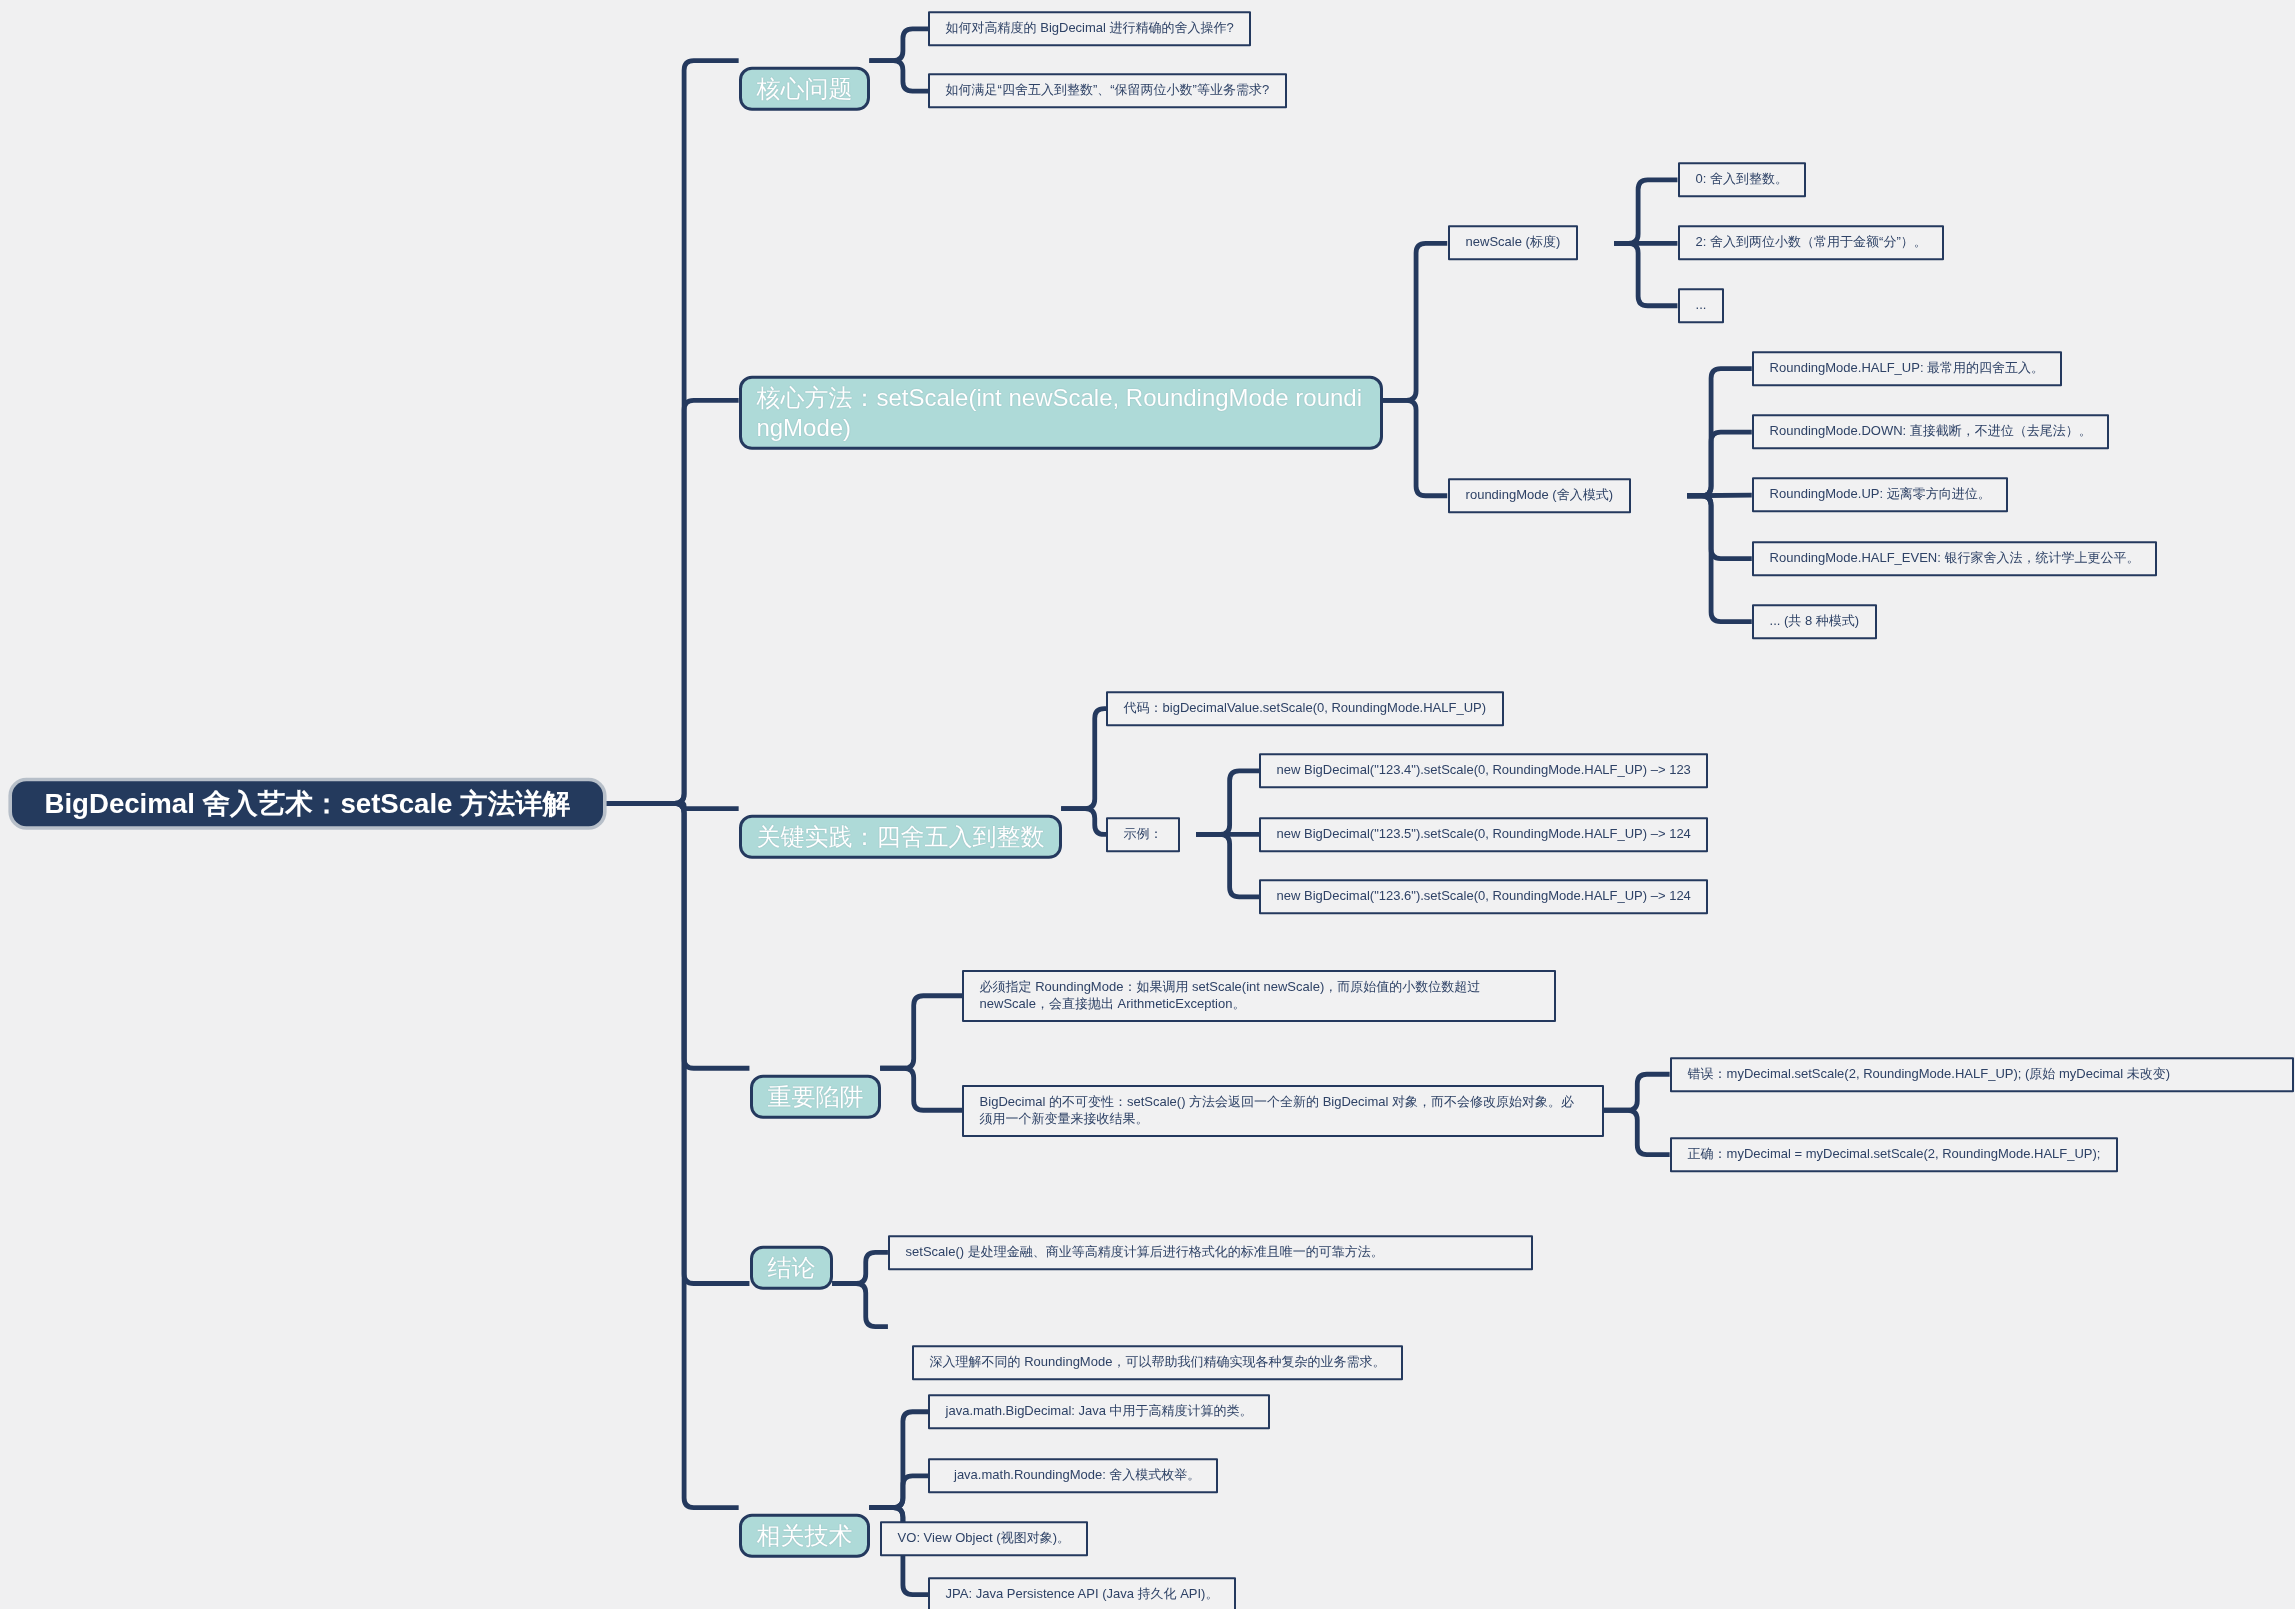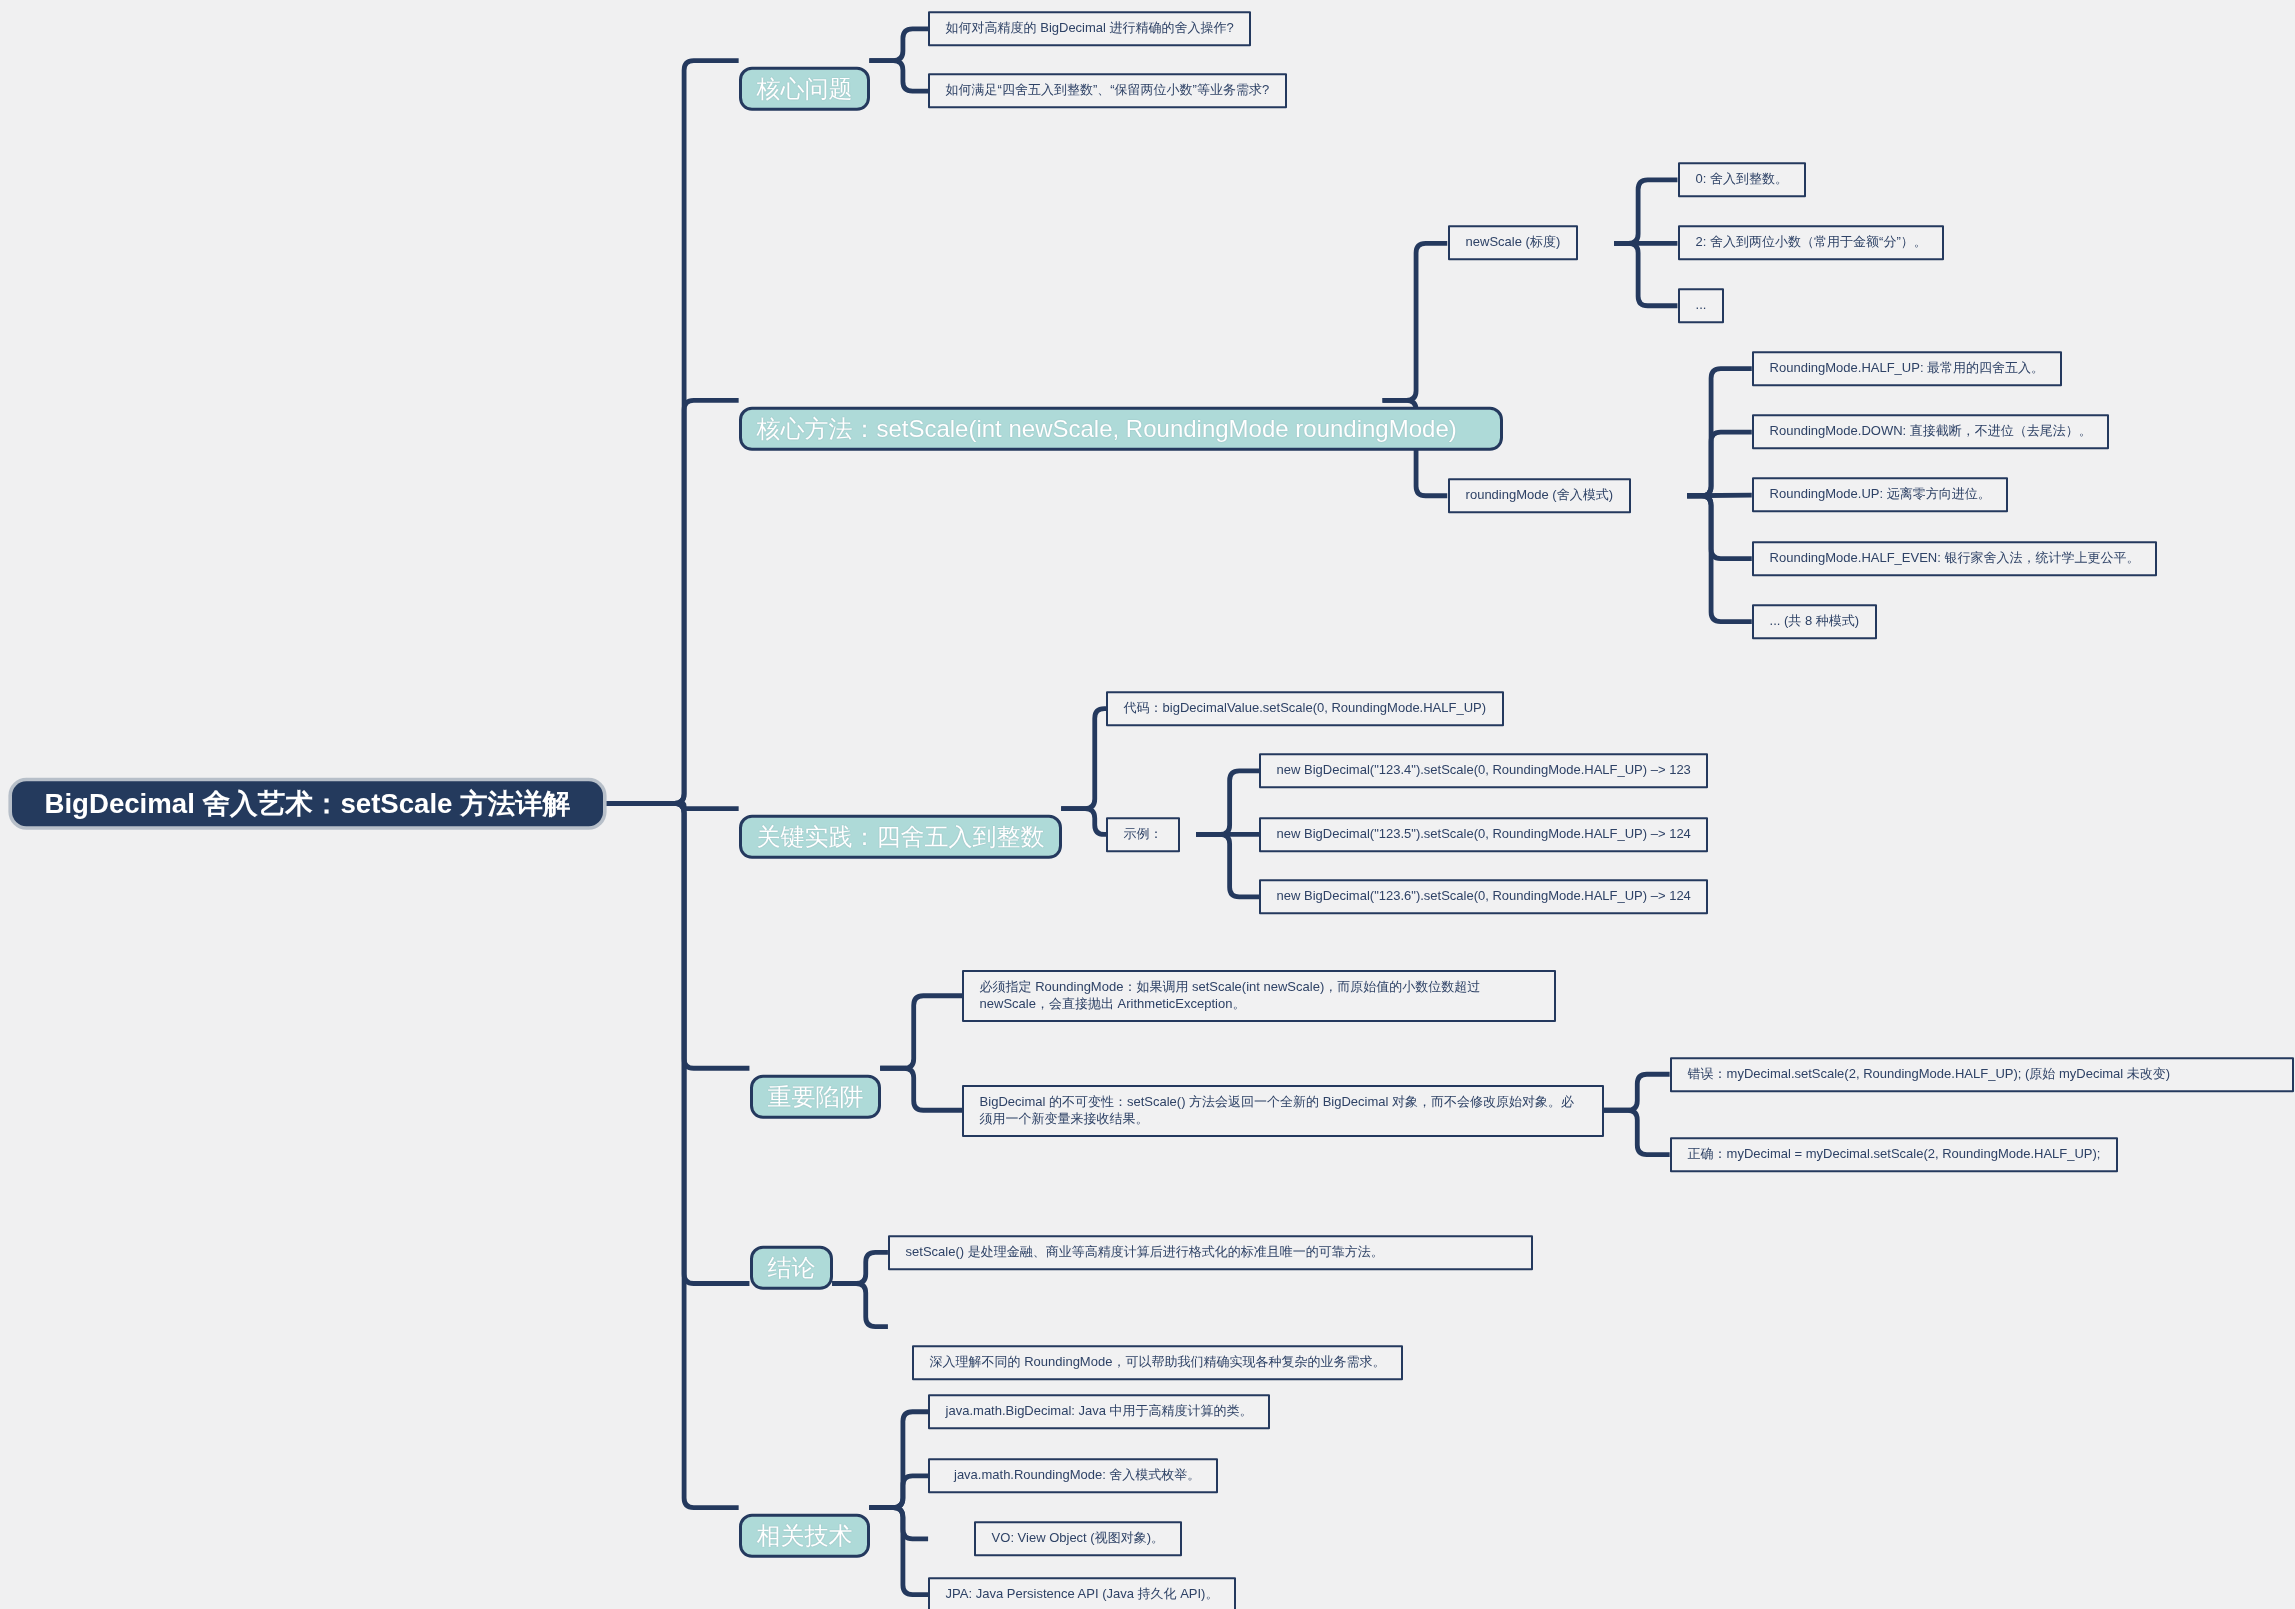--- a/index.html
+++ b/index.html
@@ -110,21 +110,21 @@
       <path d="M 1450 2515 L 1490 2515 Q 1506 2515 1506 2531 L 1506 2551 Q 1506 2567 1522 2567 L 1548 2567" fill="none" stroke="#24395e" stroke-width="8"></path>
       <path d="M 1450 2515 L 1490 2515 Q 1506 2515 1506 2531 L 1506 2644 Q 1506 2660 1522 2660 L 1548 2660" fill="none" stroke="#24395e" stroke-width="8"></path>
     </svg>
 
   <div class="node root wrap" id="root" style="left:12px; top:804px; width:591px;">BigDecimal 舍入艺术：setScale 方法详解</div>
 
   <div class="node branch" id="b1" style="left:739px; top:61px;">核心问题</div>
   <div class="node child" id="b1c1" style="left:928px; top:29px;">如何对高精度的 BigDecimal 进行精确的舍入操作?</div>
   <div class="node child" id="b1c2" style="left:928px; top:91px;">如何满足“四舍五入到整数”、“保留两位小数”等业务需求?</div>
 
-  <div class="node branch wrap breakall" id="b2" style="left:739px; top:401px; width:764px;">核心方法：setScale(int newScale, RoundingMode roundingMode)</div>
+  <div class="node branch wrap breakall" id="b2" style="left:739px; top:385px; width:644px;">核心方法：setScale(int newScale, RoundingMode roundingMode)</div>
 
   <div class="node child" id="b2c1" style="left:1448px; top:243px;">newScale (标度)</div>
   <div class="node child" id="b2c1a" style="left:1678px; top:180px;">0: 舍入到整数。</div>
   <div class="node child" id="b2c1b" style="left:1678px; top:243px;">2: 舍入到两位小数（常用于金额“分”）。</div>
   <div class="node child" id="b2c1c" style="left:1678px; top:306px;">...</div>
 
   <div class="node child" id="b2c2" style="left:1448px; top:496px;">roundingMode (舍入模式)</div>
   <div class="node child" id="b2c2a" style="left:1752px; top:369px;">RoundingMode.HALF_UP: 最常用的四舍五入。</div>
   <div class="node child" id="b2c2b" style="left:1752px; top:432px;">RoundingMode.DOWN: 直接截断，不进位（去尾法）。</div>
   <div class="node child" id="b2c2c" style="left:1752px; top:495px;">RoundingMode.UP: 远离零方向进位。</div>
@@ -144,16 +144,16 @@
   <div class="node child wrap" id="b4c2a" style="left:1670px; top:1075px; width:624px;">错误：myDecimal.setScale(2, RoundingMode.HALF_UP); (原始 myDecimal 未改变)</div>
   <div class="node child" id="b4c2b" style="left:1670px; top:1155px;">正确：myDecimal = myDecimal.setScale(2, RoundingMode.HALF_UP);</div>
 
   <div class="node branch" id="b5" style="left:750px; top:1240px;">结论</div>
   <div class="node child wrap" id="b5c1" style="left:888px; top:1253px; width:645px;">setScale() 是处理金融、商业等高精度计算后进行格式化的标准且唯一的可靠方法。</div>
   <div class="node child" id="b5c2" style="left:912px; top:1327px;margin-top:36px;">深入理解不同的 RoundingMode，可以帮助我们精确实现各种复杂的业务需求。</div>
 
   <div class="node branch" id="b6" style="left:739px; top:1508px;">相关技术</div>
   <div class="node child" id="b6c1" style="left:928px; top:1412px;">java.math.BigDecimal: Java 中用于高精度计算的类。</div>
   <div class="node child" id="b6c2" style="left:928px; top:1476px;padding-left:24px;">java.math.RoundingMode: 舍入模式枚举。</div>
-  <div class="node child" id="b6c3" style="left:974px; top:1539px;">VO: View Object (视图对象)。</div>
+  <div class="node child" id="b6c3" style="left:880px; top:1539px;">VO: View Object (视图对象)。</div>
   <div class="node child" id="b6c4" style="left:928px; top:1595px;">JPA: Java Persistence API (Java 持久化 API)。</div>
 </div>
 
 
 </body></html>

